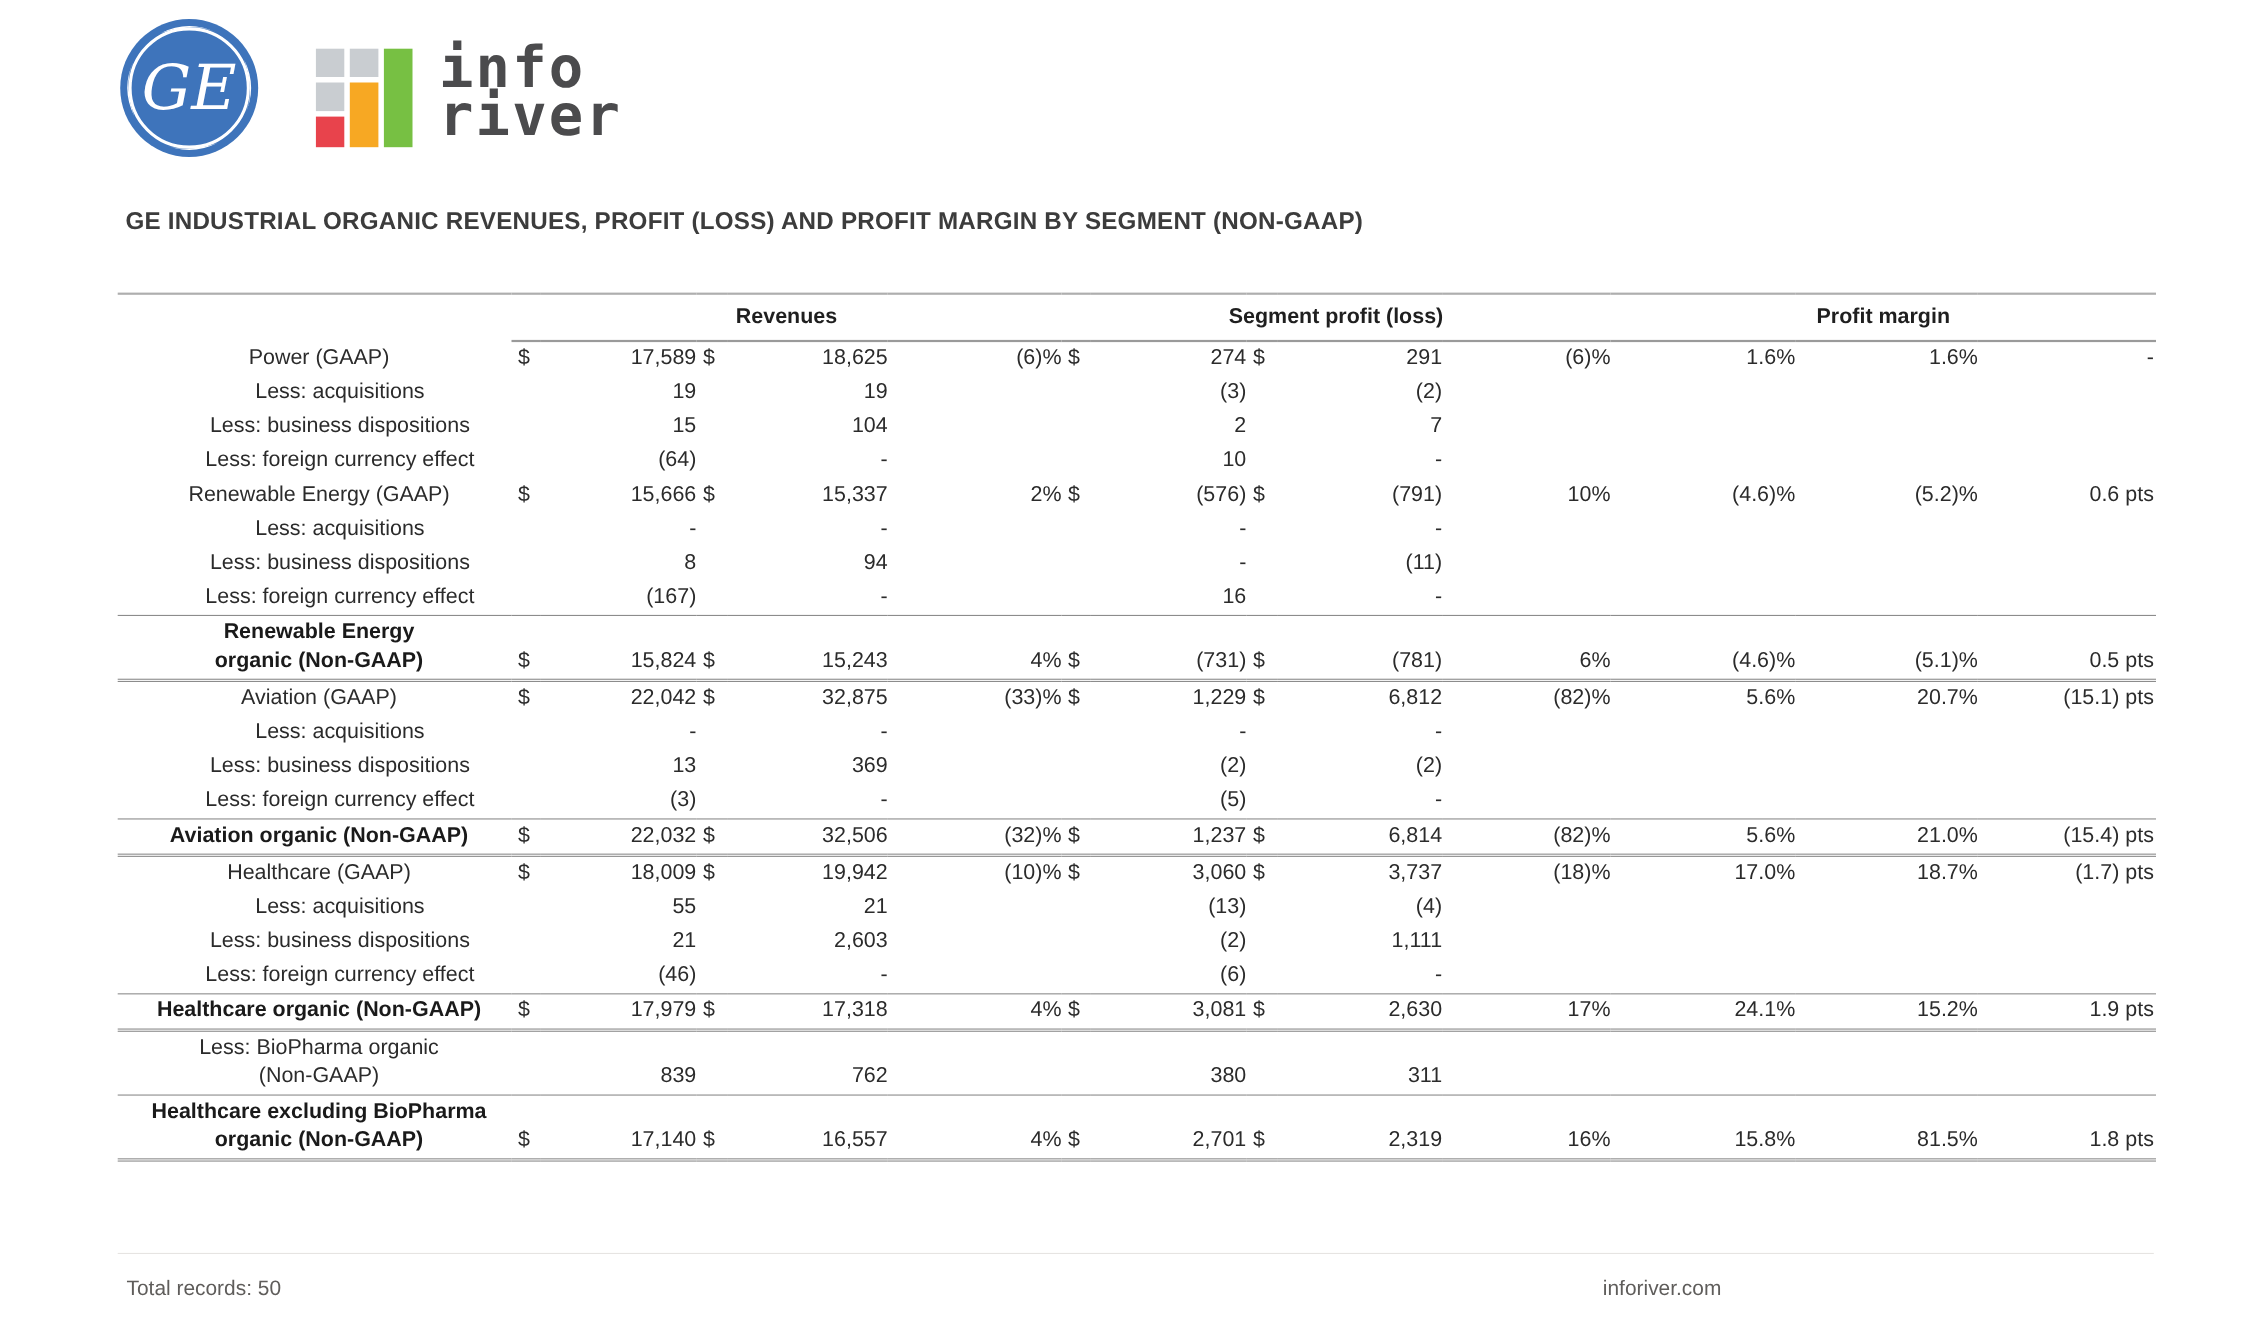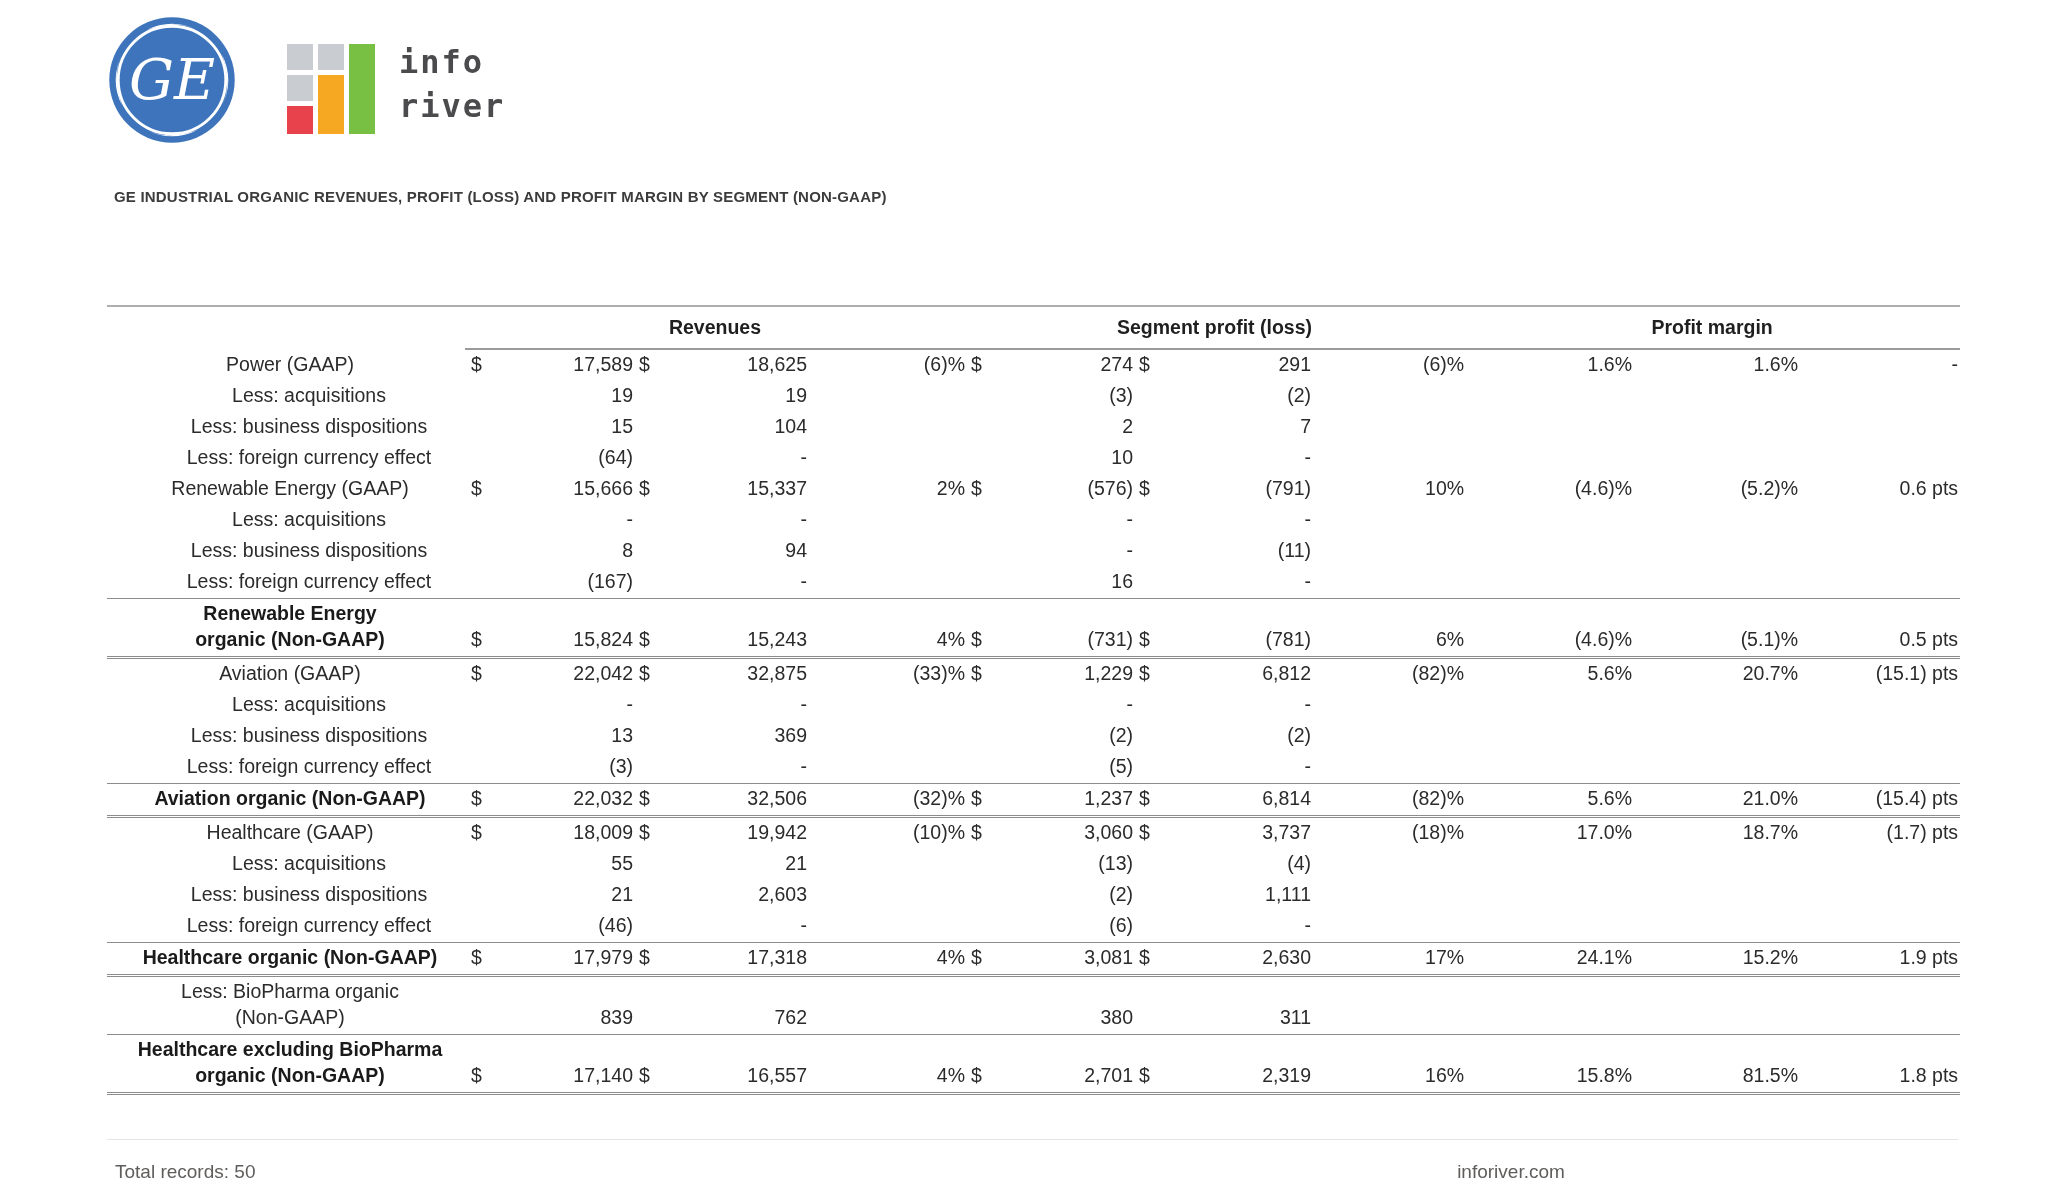--- a/index.html
+++ b/index.html
@@ -8,34 +8,34 @@
     font-family:"Liberation Sans", sans-serif; color:#2b2b2b;
     overflow:hidden;
   }
 
   
   .ge-logo { position:absolute; left:108px; top:16px; width:128px; height:128px; }
   .inforiver-logo { position:absolute; left:287px; top:40px; display:flex; align-items:flex-start; }
   .inforiver-icon { width:90px; height:90px; margin-top:4px; }
   .inforiver-text {
     margin-left:22px; font-family:"DejaVu Sans Mono", monospace;
-    font-size:32px; line-height:44px; letter-spacing:2px; color:#4b4b4d; font-weight:bold;
+    font-size:52px; line-height:44px; letter-spacing:2px; color:#4b4b4d; font-weight:bold;
   }
 
   
   .report-title {
     position:absolute; left:114px; top:188px;
-    font-size:15px; font-weight:bold; color:#3c3c3c; letter-spacing:0.2px;
+    font-size:22px; font-weight:bold; color:#3c3c3c; letter-spacing:0.2px;
   }
 
   
   table.fin {
     position:absolute; left:107px; top:266px; width:1853px;
     border-collapse:collapse; table-layout:fixed;
-    font-size:19.5px; color:#2b2b2b;margin-top:39px;
+    font-size:19.5px; color:#2b2b2b;
   }
   table.fin td { overflow:hidden; white-space:nowrap; }
 
   tr.group-row td { border-top:2px solid #aeaeae; height:39px; vertical-align:middle;
                     font-weight:bold; color:#1f1f1f; }
   tr.group-row td.group { border-bottom:2px solid #9a9a9a; text-align:center; }
 
   tr.sub-row td { border-bottom:2px solid #4a8bc9; height:36px; text-align:right;
                   vertical-align:bottom; padding:0 0 7px 0; font-weight:bold; color:#1f1f1f; }
 

